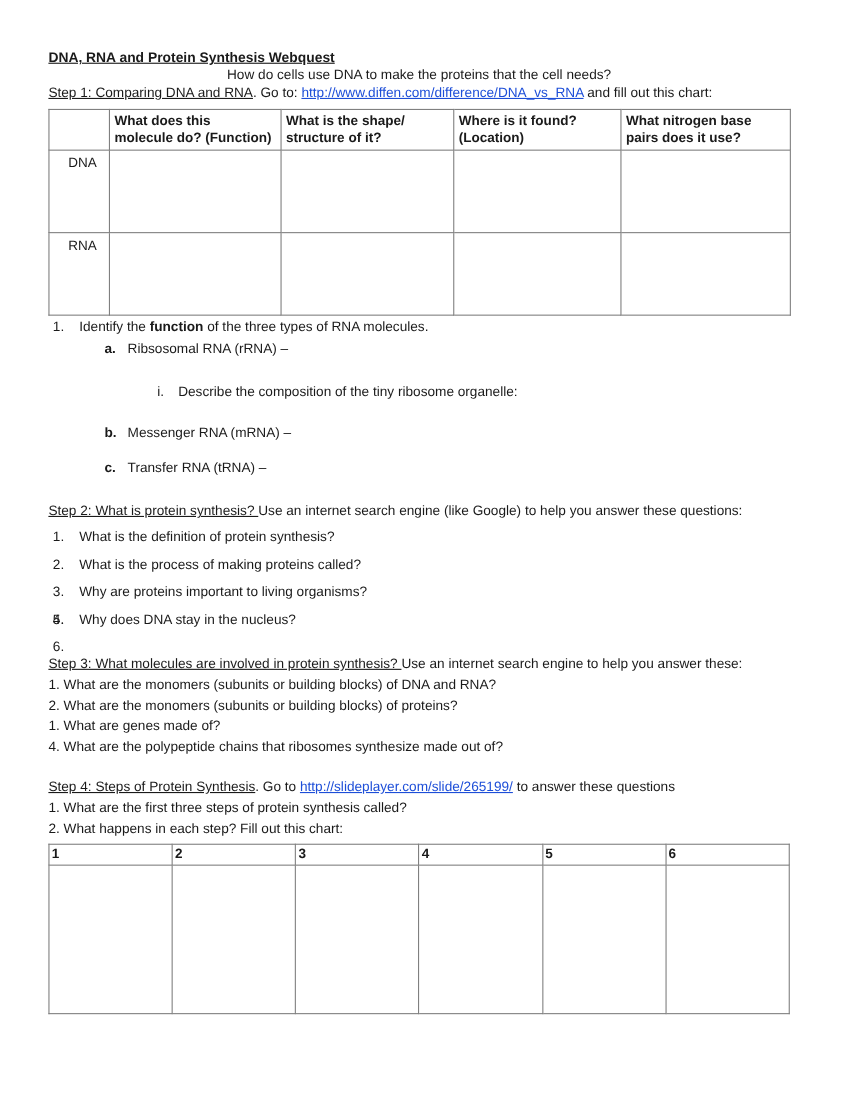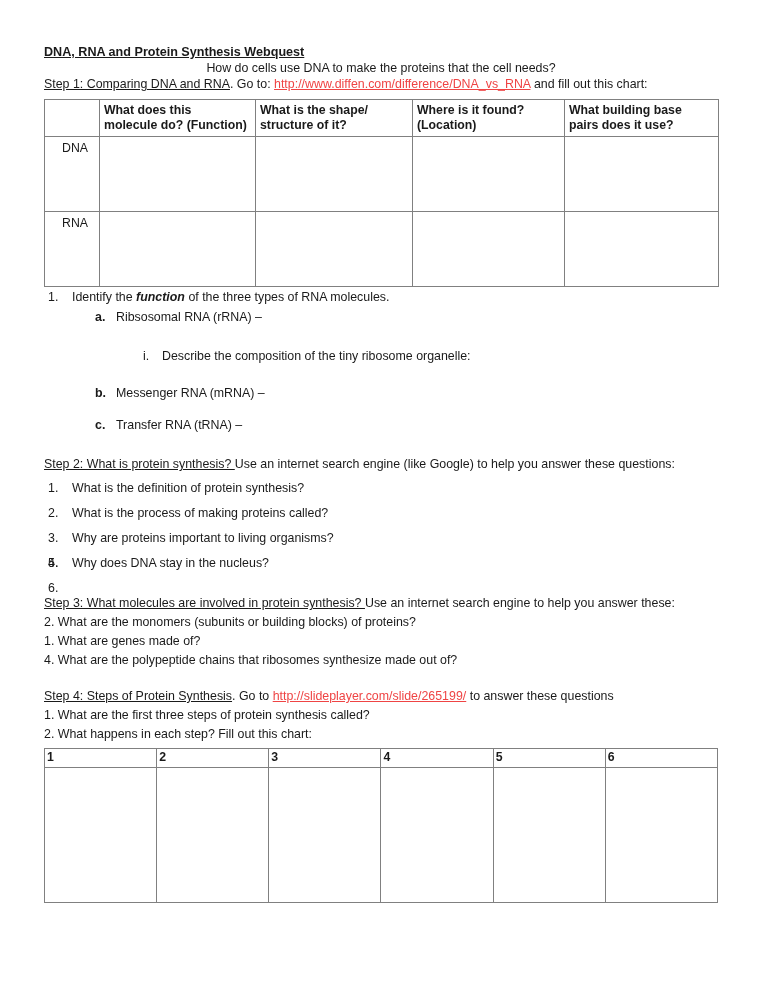--- a/index.html
+++ b/index.html
@@ -17,23 +17,23 @@
   }
   .page {
     position: absolute;
     left: 0; top: 0;
     width: 768px;
     height: 994px;
     box-sizing: border-box;
     padding: 44px 50px 0 44px;
   }
   .u { text-decoration: underline; }
-  .bi { font-weight: bold; font-style: italic; }
+  .bi { font-weight: bold; }
   .link {
-    color: #ef4444;
+    color: #1d4ed8;
   }
 
   .doc-title {
     font-size: 12.6px;
     line-height: 16px;
     font-weight: bold;
     text-align: left;
     margin: 0 0 1px 0;
   }
   .doc-title span { text-decoration: underline; }
@@ -199,21 +199,21 @@
         </th>
         <th class="hdr">
           <span>What is the shape/</span><br>
           <span>structure of it?</span>
         </th>
         <th class="hdr">
           <span>Where is it found?</span><br>
           <span>(Location)</span>
         </th>
         <th class="hdr">
-          <span>What building base</span><br>
+          <span>What nitrogen base</span><br>
           <span>pairs does it use?</span>
         </th>
       </tr>
     </thead>
     <tbody>
       <tr class="body-row">
         <td class="rowlabel">DNA</td>
         <td class="blank"></td>
         <td class="blank"></td>
         <td class="blank"></td>
@@ -283,20 +283,21 @@
     </li>
   </ol>
 
   <div class="gap-sm"></div>
 
   <div class="steprow" style="margin-top:5px;">
     <span class="u">Step 3: What molecules are involved in protein synthesis? </span><span>Use an internet search engine to help you answer these:</span>
   </div>
 
   <div class="plain-list" style="margin-top:4px;">
+    <p>1. What are the monomers (subunits or building blocks) of DNA and RNA?</p>
     <p>2. What are the monomers (subunits or building blocks) of proteins?</p>
     <p>1. What are genes made of?</p>
     <p>4. What are the polypeptide chains that ribosomes synthesize made out of?</p>
   </div>
 
   <div class="gap-md"></div>
 
   <div class="steprow">
     <span class="u">Step 4: Steps of Protein Synthesis</span><span>. Go to </span><a class="link" href="#">http://slideplayer.com/slide/265199/</a><span> to answer these questions</span>
   </div>

